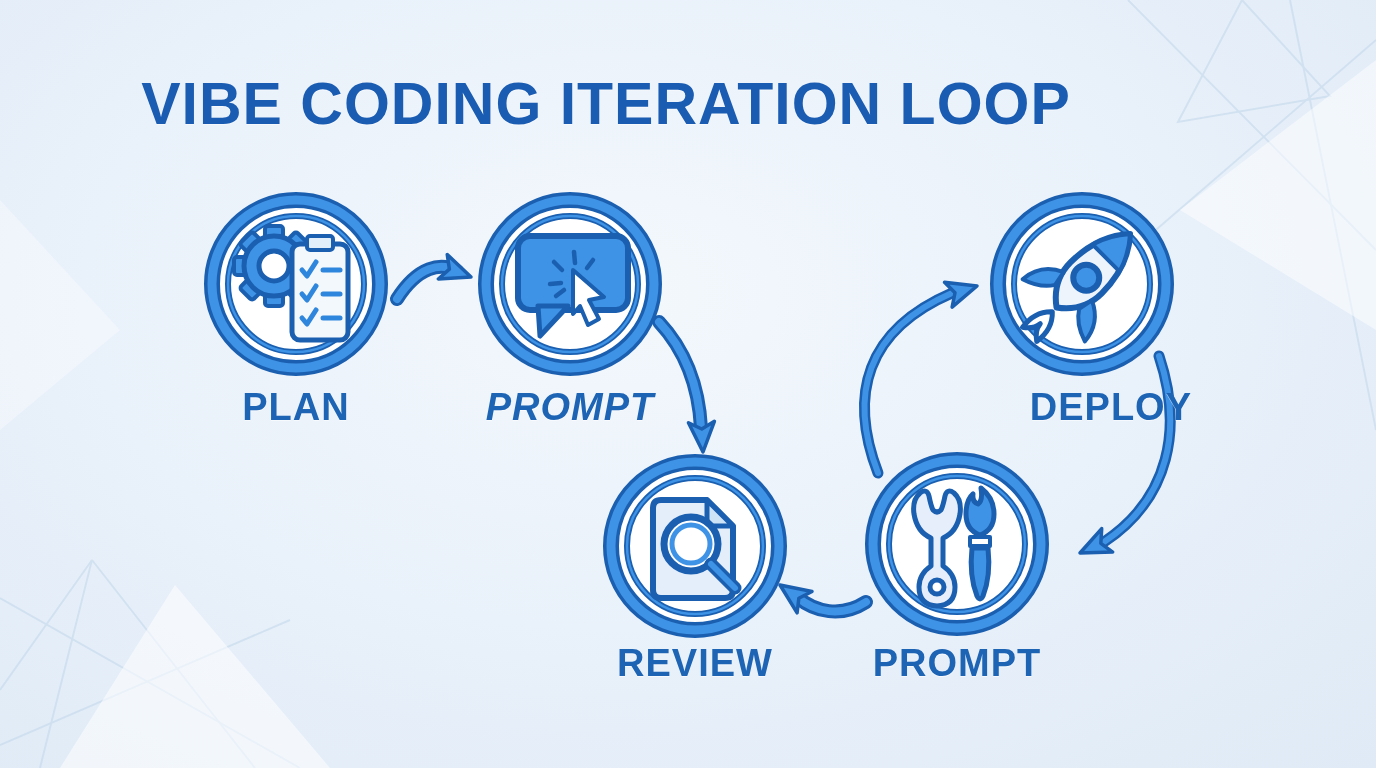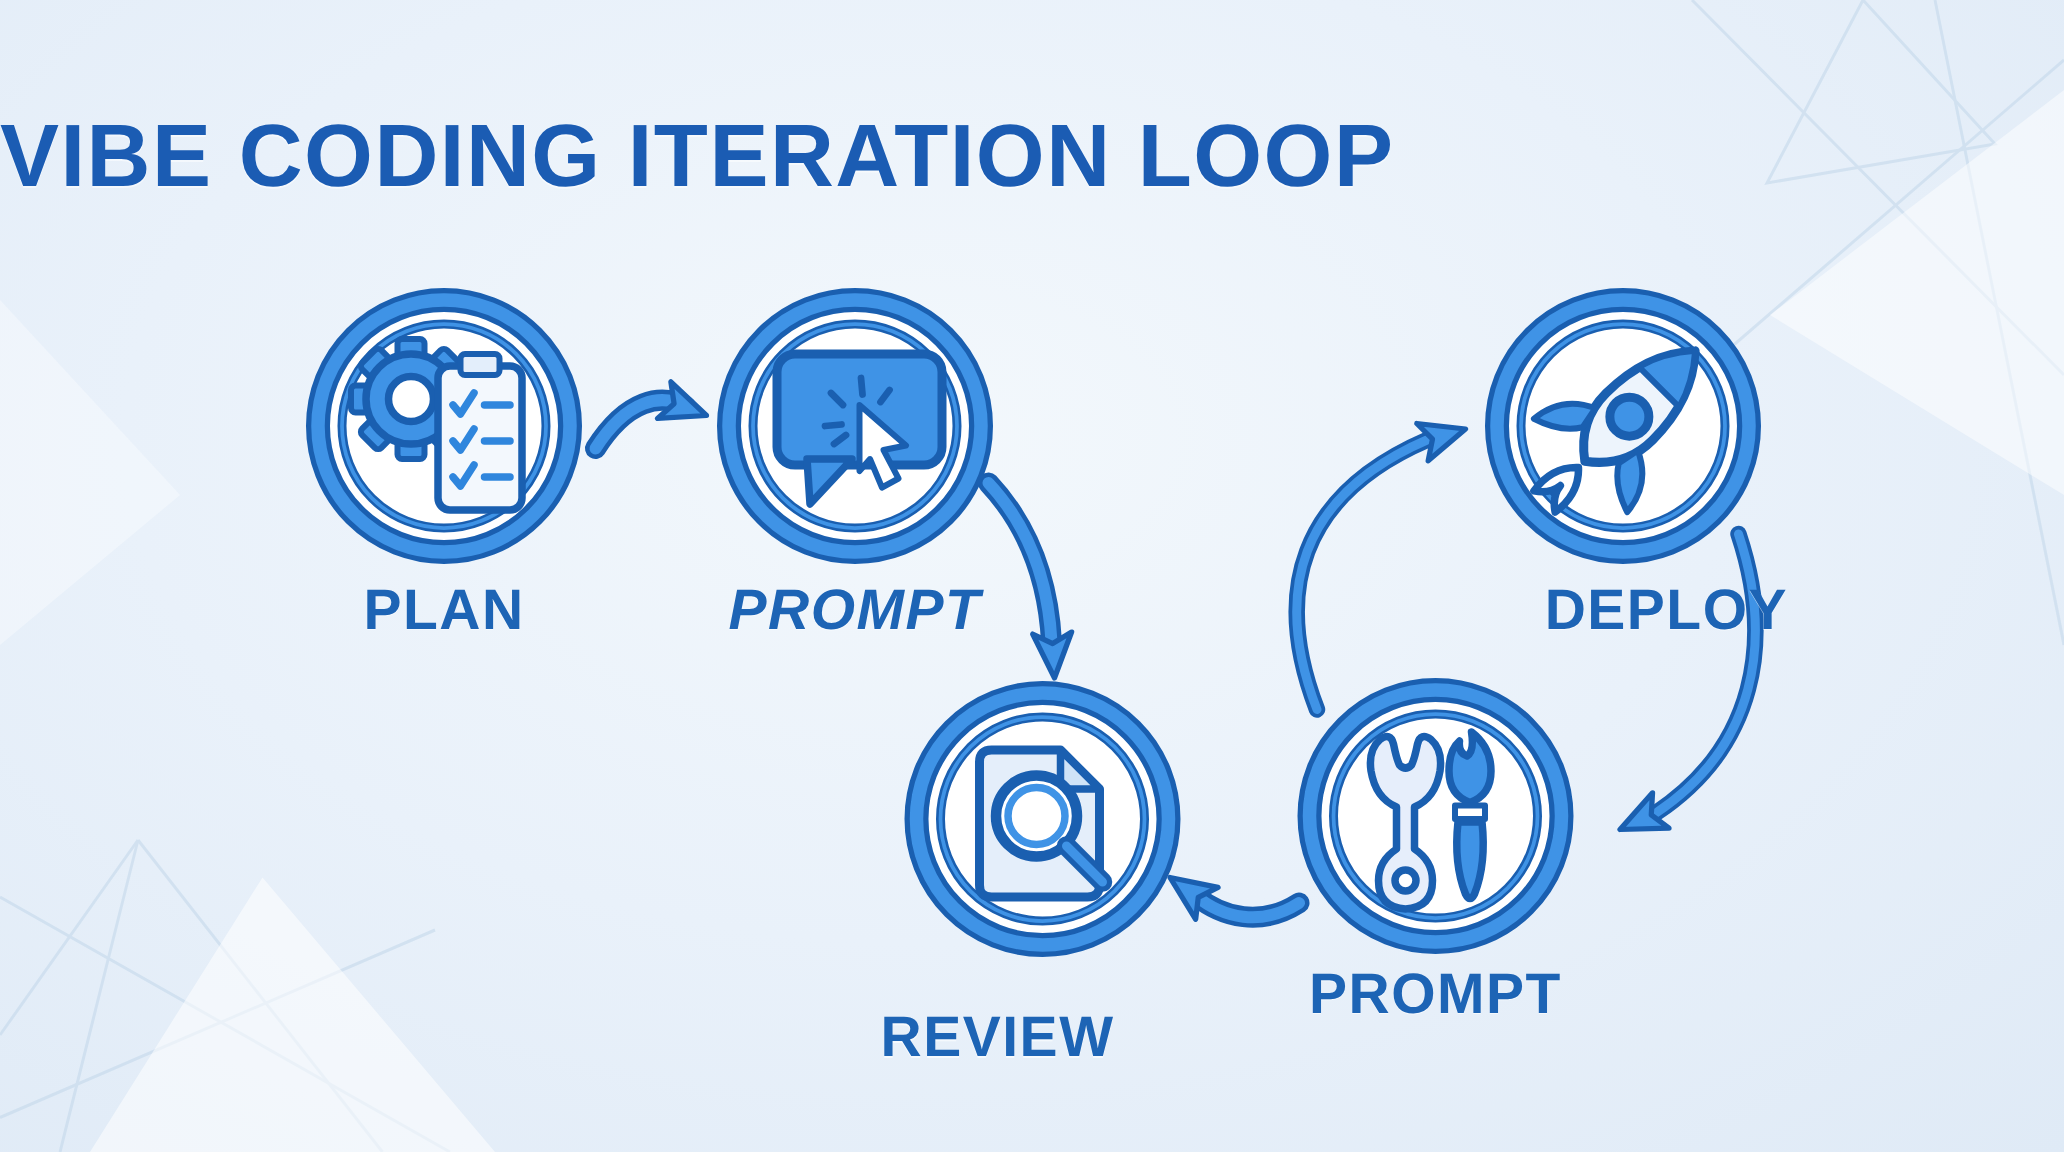--- a/index.html
+++ b/index.html
@@ -3,21 +3,21 @@
 <meta charset="utf-8">
 <style>
   html,body{margin:0;padding:0;background:#dfeaf6;}
   .canvas{
     position:relative;width:1376px;height:768px;overflow:hidden;
     background:radial-gradient(ellipse at 45% 38%, #f3f8fc 0%, #e9f1fa 50%, #dfeaf6 100%);
     font-family:"Liberation Sans", sans-serif;
   }
   .bg-svg{position:absolute;left:0;top:0;z-index:0;}
   .title{
-    position:absolute;left:0;top:70px;width:1212px;
+    position:absolute;left:0;top:70px;width:1212px;text-align:center;
     font-size:59px;font-weight:bold;letter-spacing:1px;color:#1b5cb3;
     text-shadow:0 1px 0 rgba(255,255,255,.5);
     z-index:3;
   }
   .arrows{position:absolute;left:0;top:0;z-index:1;}
   .arrow-under{fill:none;stroke:#1a5fb0;stroke-width:14;stroke-linecap:round;}
   .arrow-over{fill:none;stroke:#3f93e6;stroke-width:8;stroke-linecap:round;}
   .arrow-under.thin{stroke-width:11;}
   .arrow-over.thin{stroke-width:6;}
   .head{fill:#3f93e6;stroke:#1a5fb0;stroke-width:3.5;stroke-linejoin:round;}
@@ -172,21 +172,21 @@
     <circle cx="100" cy="100" r="68" fill="none" stroke="#3f93e6" stroke-width="2.5"></circle>
     <g>
       <path d="M66,54 L112,54 L138,80 L138,144 Q138,152 130,152 L66,152 Q58,152 58,144 L58,62 Q58,54 66,54 Z" fill="#e4eefa" class="ico" stroke-width="6"></path>
       <path d="M112,54 L112,80 L138,80 Z" fill="#cfe3f7" class="ico" stroke-width="5"></path>
       <circle cx="96" cy="98" r="27" fill="#ffffff" class="ico" stroke-width="7"></circle>
       <circle cx="96" cy="98" r="19" fill="none" stroke="#3f93e6" stroke-width="5"></circle>
       <line x1="116" y1="118" x2="140" y2="142" stroke="#1a5fb0" stroke-width="13" stroke-linecap="round"></line>
       <line x1="116" y1="118" x2="140" y2="142" stroke="#3f93e6" stroke-width="6" stroke-linecap="round"></line>
     </g>
   </svg>
-  <div class="node-label" style="left:555px;top:642px;margin-top:29px;">REVIEW</div>
+  <div class="node-label" style="left:585px;top:642px;">REVIEW</div>
 
   <svg class="node" style="left:857px;top:444px;" viewBox="0 0 200 200">
     <circle cx="100" cy="100" r="84" fill="#ffffff" stroke="#1a5fb0" stroke-width="16"></circle>
     <circle cx="100" cy="100" r="84" fill="none" stroke="#3f93e6" stroke-width="9"></circle>
     <circle cx="100" cy="100" r="68" fill="none" stroke="#1a5fb0" stroke-width="6"></circle>
     <circle cx="100" cy="100" r="68" fill="none" stroke="#3f93e6" stroke-width="2.5"></circle>
     <g>
       <path d="M74,94 L74,122 Q62,130 62,143 Q62,161 80,162 Q98,161 98,143 Q98,130 86,122 L86,94
                Q100,88 103,70 Q105,56 97,49 Q90,44 88,52 Q86,62 84,66 Q80,70 76,66 Q74,62 72,52
                Q70,44 63,49 Q55,56 57,70 Q60,88 74,94 Z" fill="#e6eefb" class="ico" stroke-width="5"></path>

